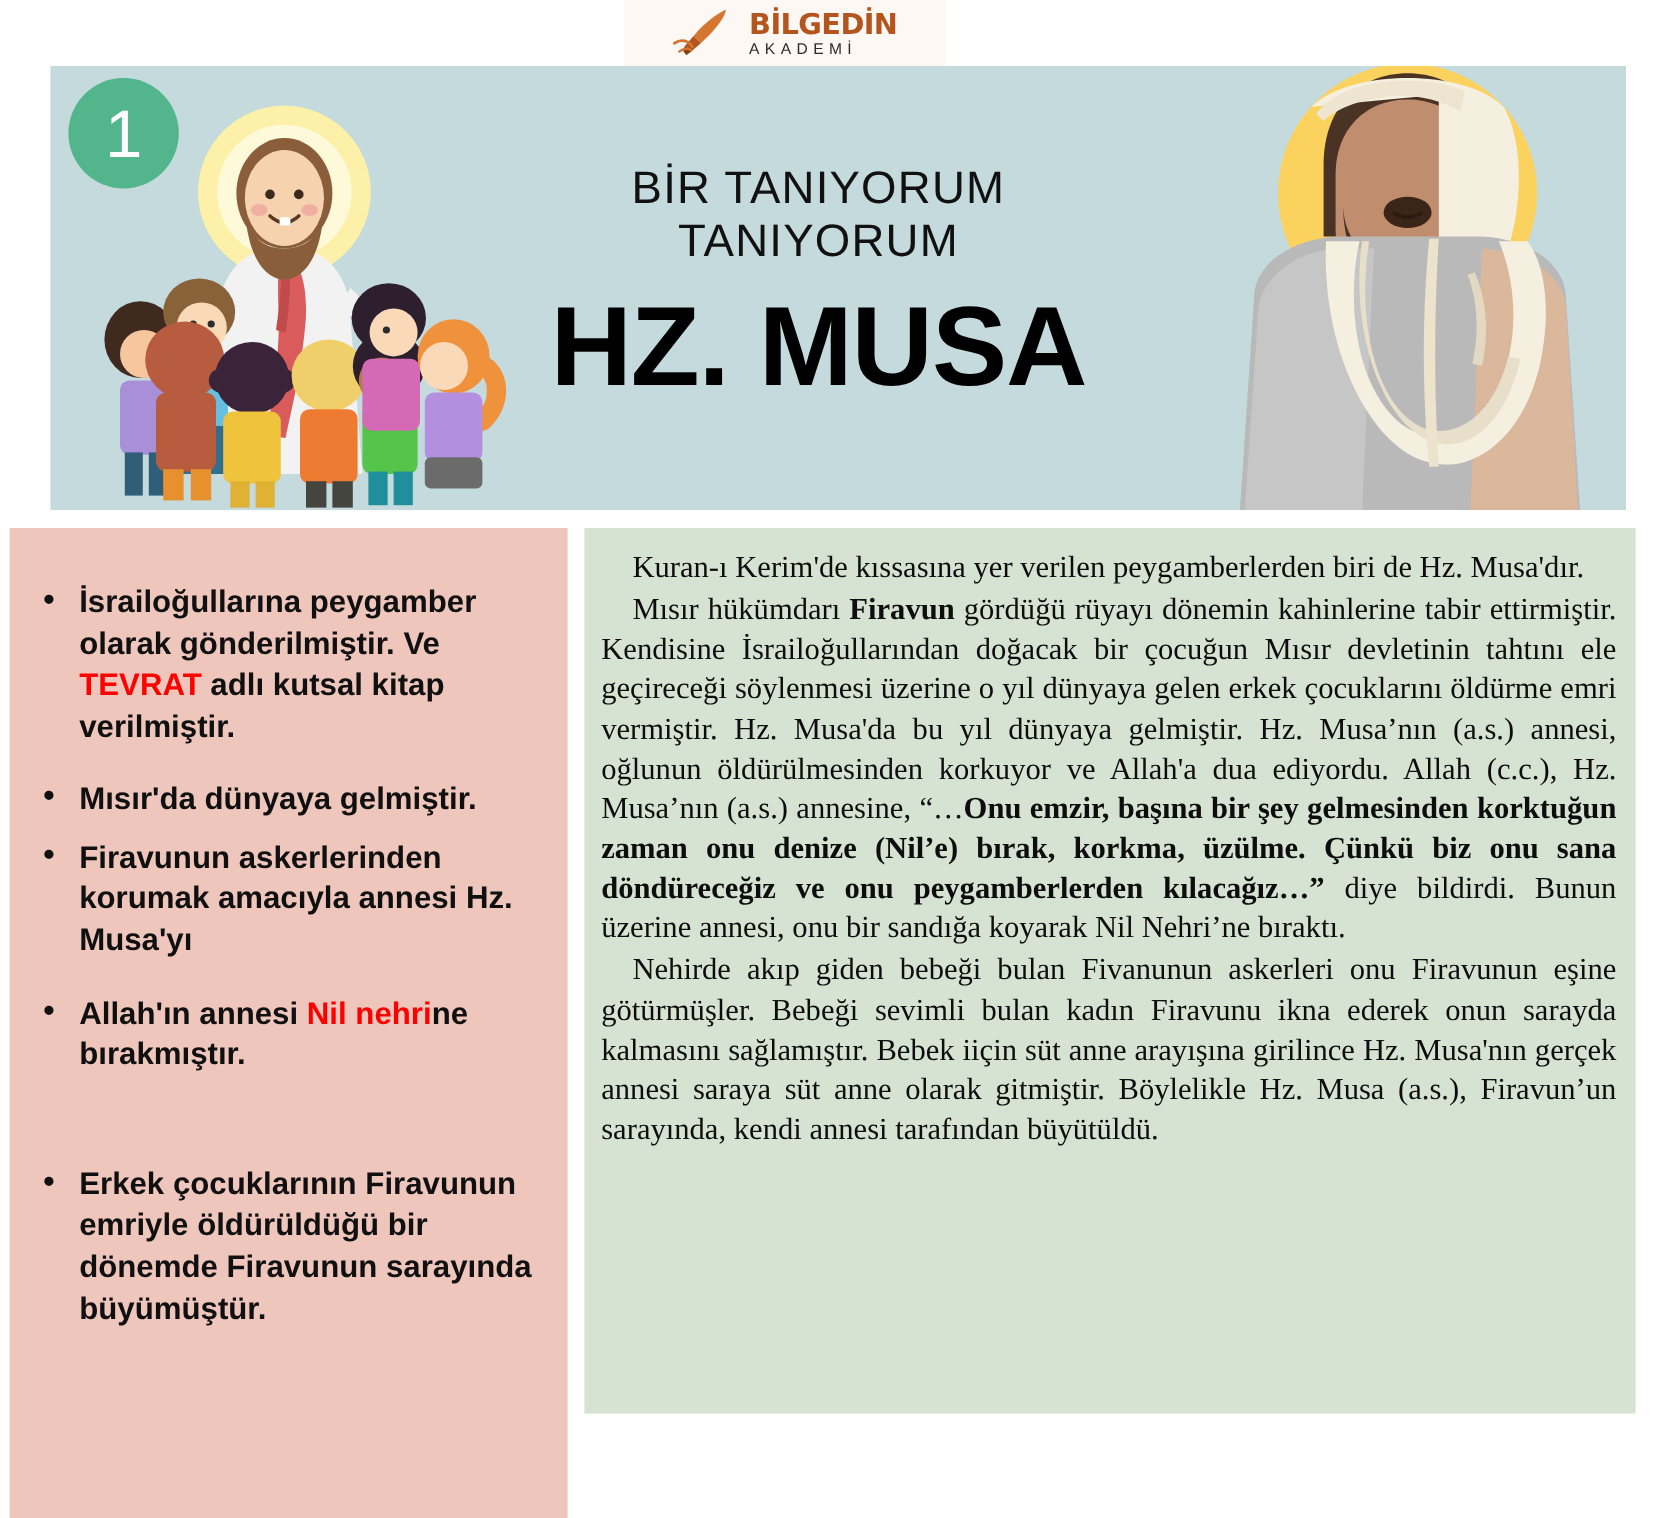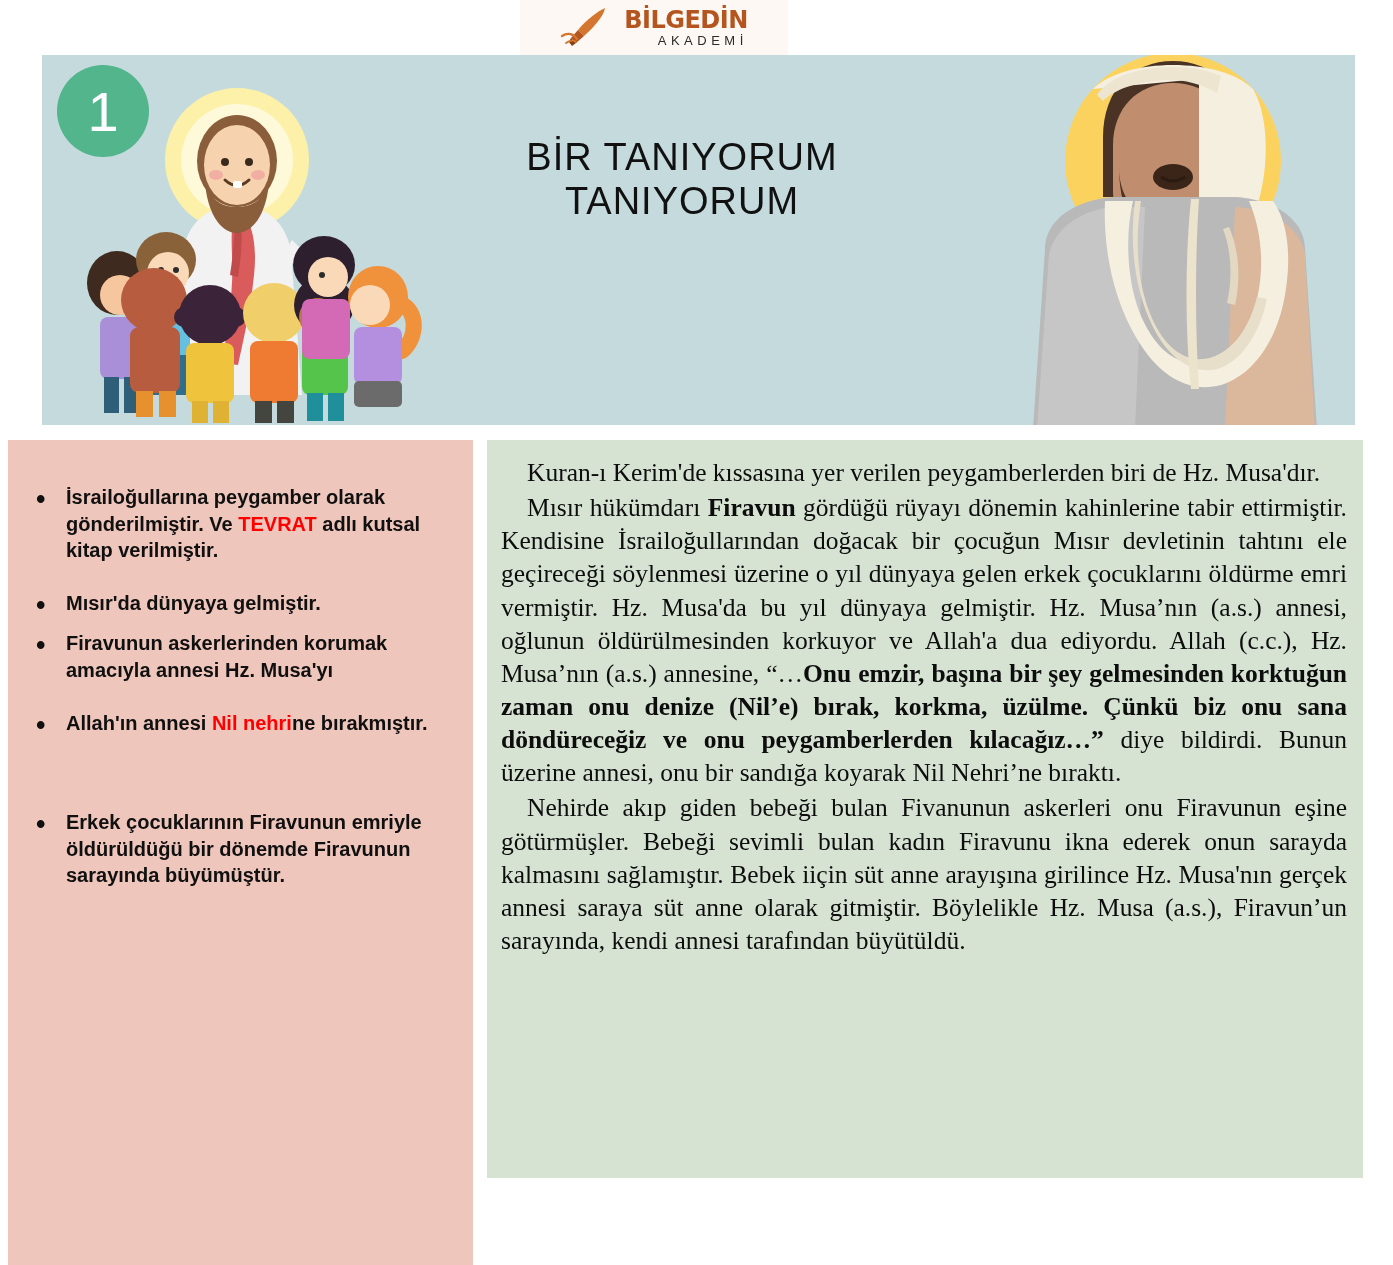--- a/index.html
+++ b/index.html
@@ -11,21 +11,21 @@
   }
   .page { position:relative; width:1393px; height:1265px; background:#fff; }
 
   
   .logo-strip {
     position:absolute; left:520px; top:0; width:268px; height:55px;
     background:#fdf8f3;
     display:flex; align-items:center; justify-content:center; gap:6px;
   }
   .logo-mark { width:58px; height:44px; flex:0 0 auto; }
-  .logo-words { display:flex; flex-direction:column; line-height:1;align-items:flex-end; }
+  .logo-words { display:flex; flex-direction:column; line-height:1; }
   .logo-title {
     font-family:"DejaVu Sans", sans-serif;
     font-weight:bold; font-size:24px; color:#b4541f;
     letter-spacing:-0.5px;
   }
   .logo-sub {
     font-family:"Liberation Sans", sans-serif;
     font-size:13px; color:#2b2b2b; letter-spacing:4.5px;
     margin-top:2px; text-align:left;
   }
@@ -62,21 +62,21 @@
   .art-right { position:absolute; right:-10px; top:-6px; width:380px; height:380px; z-index:3; }
 
   
   .col-left {
     position:absolute; left:8px; top:440px; width:465px; height:825px;
     background:#efc6bc; padding:44px 18px 10px 14px;
   }
   .bullets { list-style:none; }
   .bullets li {
     position:relative; padding-left:44px; margin-bottom:26px;
-    font-size:20px; font-weight:bold; color:#101010; line-height:1.33;
+    font-size:26px; font-weight:bold; color:#101010; line-height:1.33;
     font-family:"Liberation Sans", sans-serif;
   }
   .bullets li::before {
     content:"\2022"; position:absolute; left:14px; top:-2px;
     font-size:27px; color:#101010;
   }
   .bullets li.tight { margin-bottom:14px; }
   .bullets li.gap   { margin-top:73px; }
   .hl { color:#ff0000; }
 
@@ -204,20 +204,21 @@
       <path d="M250 158 C290 160 316 180 320 206 L330 380 L240 380 Z" fill="#dbb79c"></path>
       <path d="M120 152 C118 200 128 250 152 290 C176 330 206 344 236 336 C268 326 292 292 300 246 C308 200 300 168 288 152 L264 152 C276 180 280 216 272 250 C262 290 238 312 214 314 C190 316 168 298 154 262 C142 230 140 186 148 152 Z" fill="#f5efdf"></path>
       <path d="M150 152 C144 196 150 242 168 278 C184 310 208 326 232 320 C254 314 274 288 282 250 L272 248 C262 288 240 308 218 310 C196 312 176 294 164 262 C152 230 150 190 156 152 Z" fill="#e8dfca"></path>
       <path d="M206 150 L214 150 C210 210 210 280 214 340 L206 340 C200 280 200 210 206 150 Z" fill="#ece3cd"></path>
       <path d="M244 178 C254 200 256 230 250 256 L242 254 C248 228 246 200 238 180 Z" fill="#e3d9c2"></path>
     </svg>
 
     <div class="titles">
       <div class="title-small">BİR TANIYORUM</div>
       <div class="title-small">TANIYORUM</div>
+      <div class="title-big">HZ. MUSA</div>
     </div>
   </div>
 
   <div class="col-left">
     <ul class="bullets" id="bullet-list">
         <li><span>İsrailoğullarına peygamber olarak gönderilmiştir. Ve </span><span class="hl">TEVRAT</span><span> adlı kutsal kitap verilmiştir.</span></li>
         <li class="tight"><span>Mısır'da dünyaya gelmiştir.</span></li>
         <li><span>Firavunun askerlerinden korumak amacıyla annesi Hz. Musa'yı</span></li>
         <li><span>Allah'ın annesi  </span><span class="hl">Nil nehri</span><span>ne bırakmıştır.</span></li>
         <li class="gap"><span> Erkek çocuklarının Firavunun emriyle öldürüldüğü bir dönemde Firavunun sarayında büyümüştür.</span></li>

